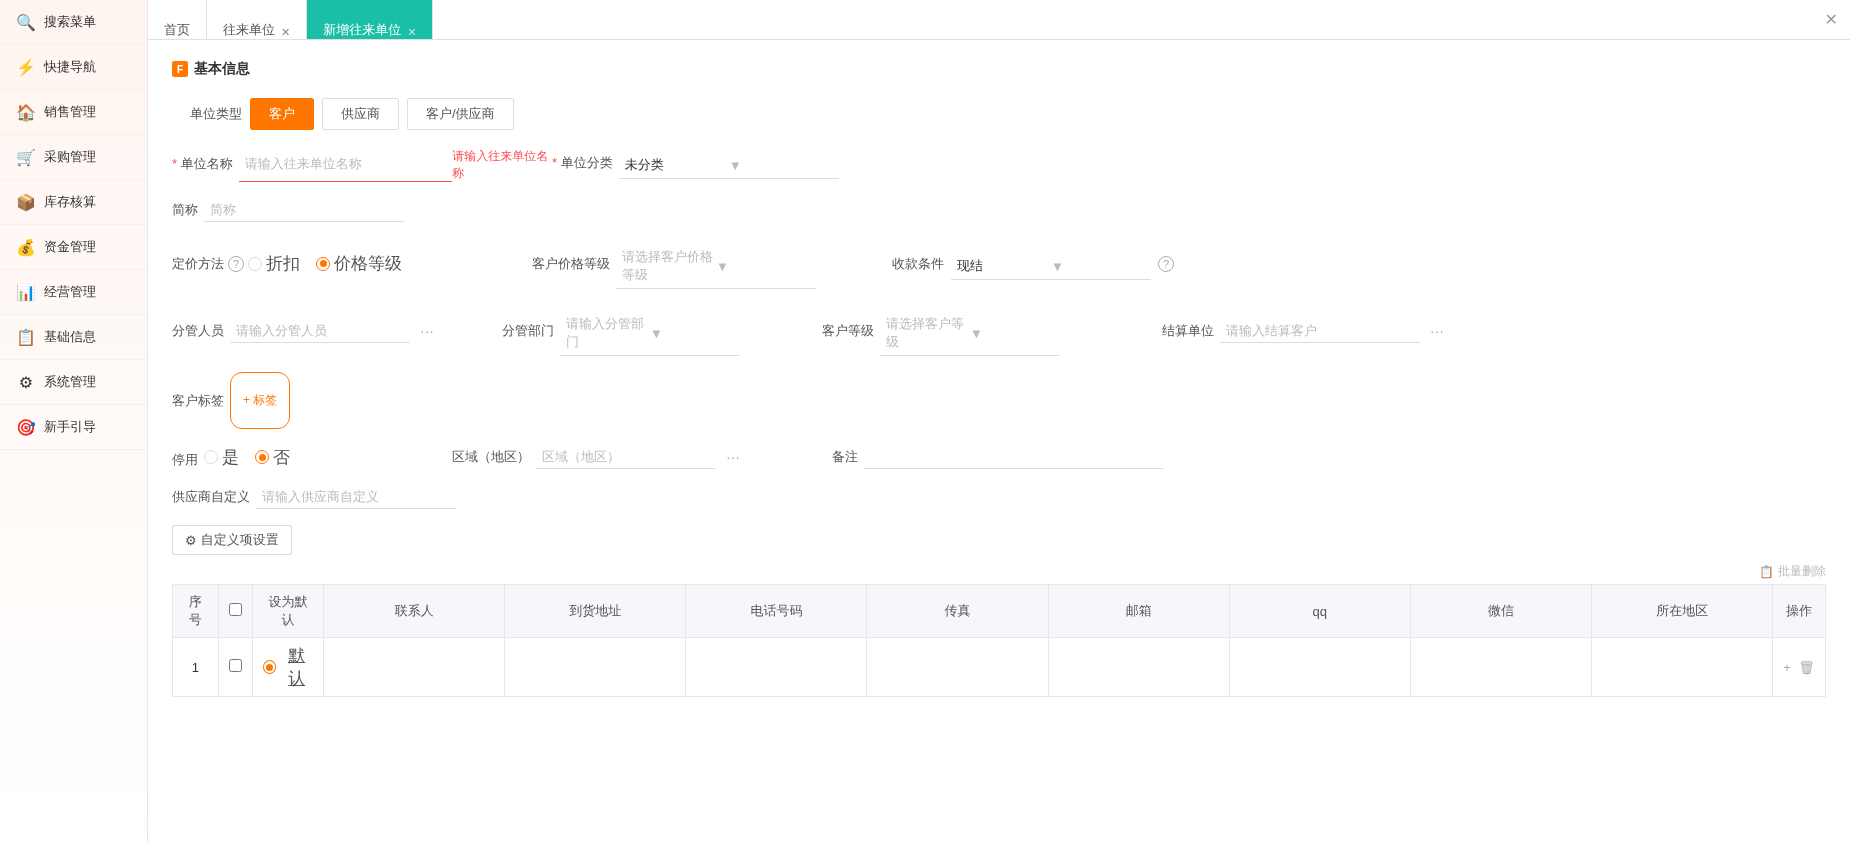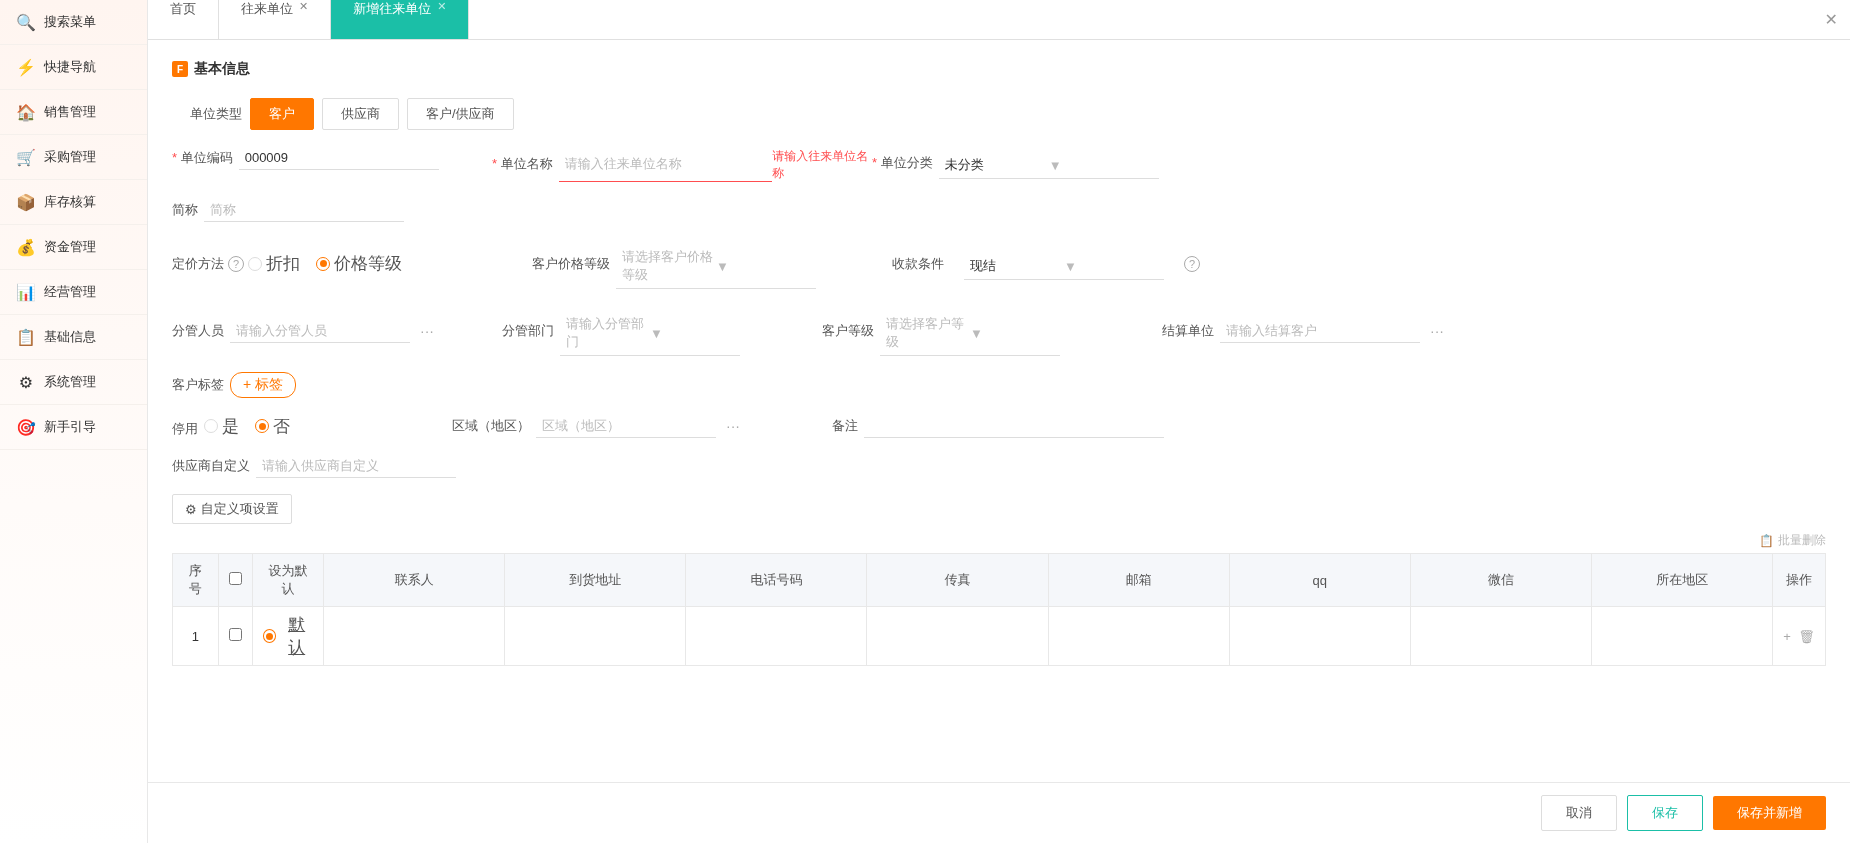--- a/index.html
+++ b/index.html
@@ -38,22 +38,22 @@
     .tab-bar {
       background: #fff;
       border-bottom: 1px solid #e0e0e0;
       display: flex;
       align-items: stretch;
       height: 40px;
       flex-shrink: 0;
     }
     .tab {
       display: flex;
-      align-items: flex-start;
-      padding: 0 22px;
+      align-items: flex-end;
+      padding: 0 16px;
       cursor: pointer;
       font-size: 13px;
       color: #555;
       border-right: 1px solid #e0e0e0;
       gap: 6px;
       white-space: nowrap;
     }
     .tab.active {
       background: #1bbfa7;
       color: #fff;
@@ -224,24 +224,24 @@
       font-size: 14px;
       padding: 0 4px;
     }
 
     .tag-btn {
       display: flex;
       align-items: center;
       gap: 4px;
       border: 1px solid #ff7700;
       color: #ff7700;
-      padding: 3px 12px;
+      padding: 19px 12px;
       border-radius: 12px;
       cursor: pointer;
-      font-size: 14px;
+      font-size: 12px;
       background: #fff;
     }
 
     .help-icon {
       width: 16px;
       height: 16px;
       border-radius: 50%;
       border: 1px solid #aaa;
       color: #aaa;
       font-size: 11px;
@@ -416,24 +416,20 @@
 
     <div class="unit-type-row">
       <span class="unit-type-label">单位类型</span>
       <button class="btn-type active">客户</button>
       <button class="btn-type">供应商</button>
       <button class="btn-type">客户/供应商</button>
     </div>
 
     <div class="form-row">
 
-      <div class="form-field" style="max-width:320px;">
-        <span class="form-label required">单位编码</span>
-        <input class="form-input" type="text" value="000009" style="width: 200px;">
-      </div>
 
       <div class="form-field" style="max-width:380px;">
         <span class="form-label required">单位名称</span>
         <div class="field-with-error">
           <input class="form-input error-border form-input-wide" type="text" placeholder="请输入往来单位名称" style="">
           <span class="error-msg">请输入往来单位名称</span>
         </div>
       </div>
 
       <div class="form-field" style="max-width:380px;">
@@ -467,21 +463,21 @@
           </div>
         </div>
       </div>
       <div class="form-field" style="max-width:360px;">
         <span class="form-label">客户价格等级</span>
         <div class="select-field" style="width:200px;">
           <span>请选择客户价格等级</span>
           <span class="select-arrow">▼</span>
         </div>
       </div>
-      <div class="form-field" style="max-width:380px; align-items:center; gap:20px;">
+      <div class="form-field" style="max-width:380px; align-items:center; gap:7px;">
         <span class="form-label">收款条件</span>
         <div class="select-field" style="width:200px;">
           <span class="has-value">现结</span>
           <span class="select-arrow">▼</span>
         </div>
         <div class="help-icon">?</div>
       </div>
     </div>
 
     <div class="form-row" style="align-items:center;">
@@ -600,19 +596,14 @@
           <td style="white-space:nowrap;">
             <span style="cursor:pointer; color:#aaa; margin-right:4px;">+</span>
             <span style="cursor:pointer; color:#aaa;">🗑</span>
           </td>
         </tr>
       </tbody>
     </table>
 
   </div>
 
-  <div class="form-footer">
-    <button class="btn-cancel">取消</button>
-    <button class="btn-save">保存</button>
-    <button class="btn-save-new">保存并新增</button>
-  </div>
 
 </div>
 
 </body></html>

